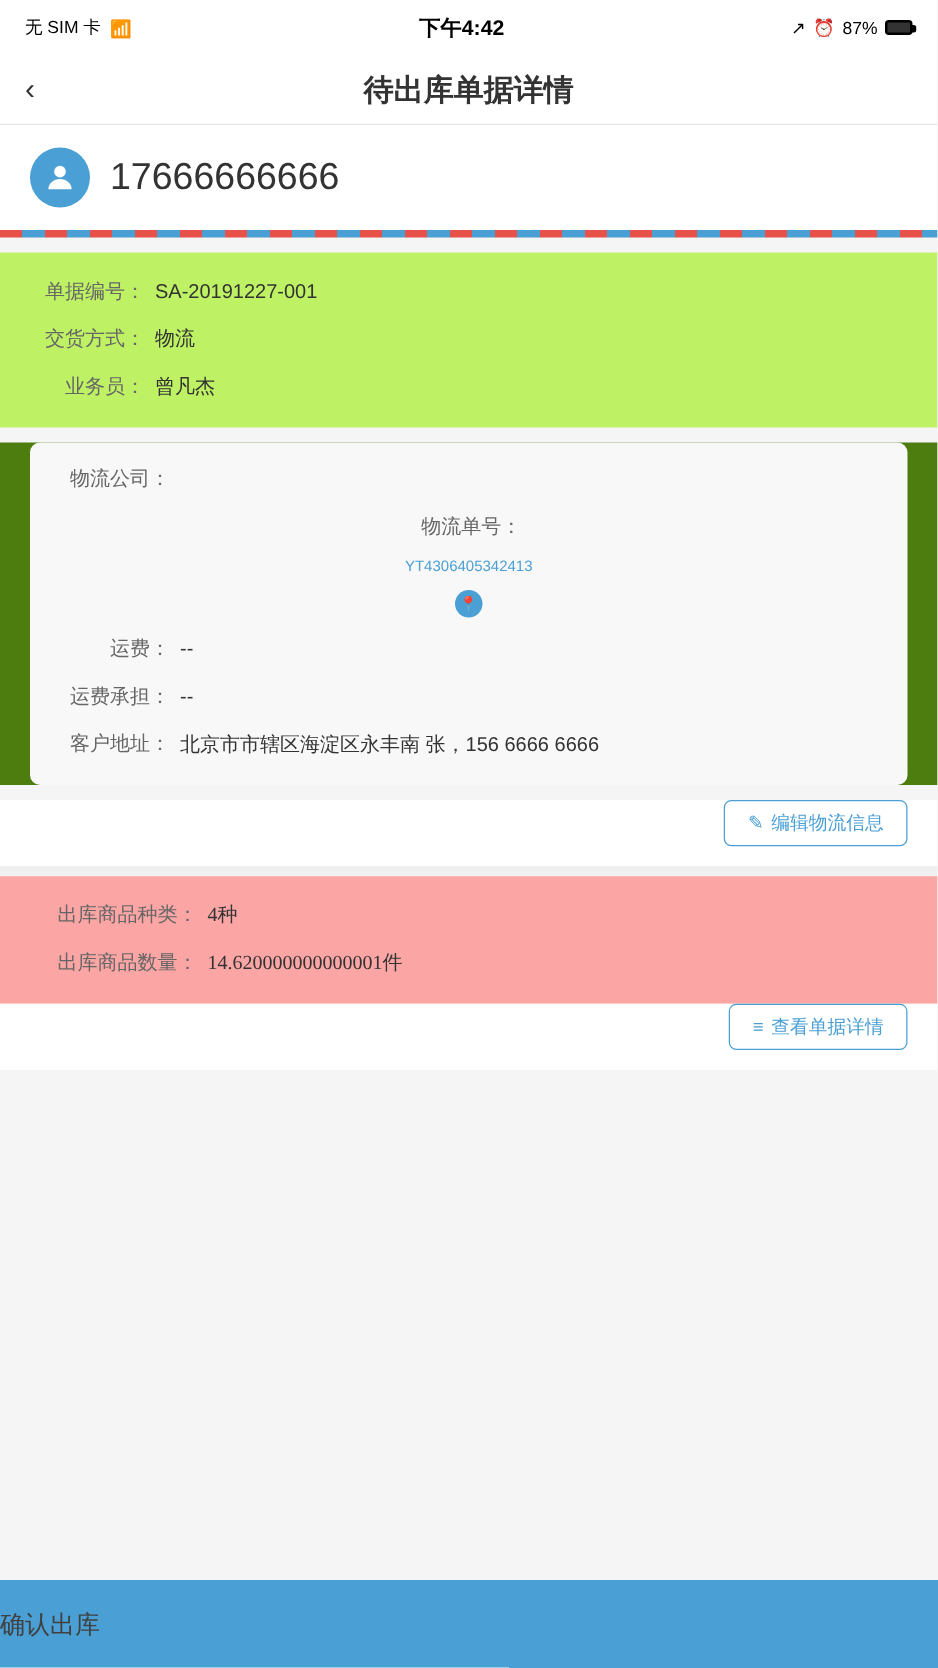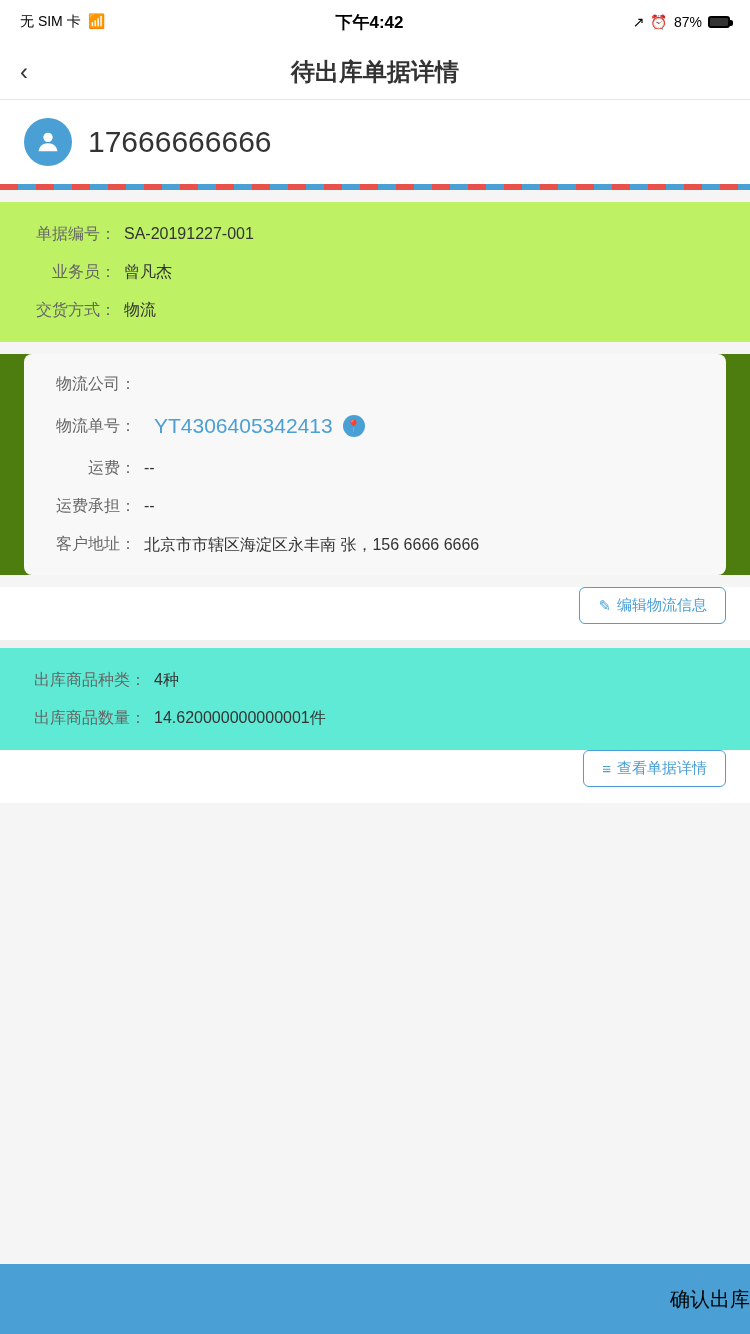--- a/index.html
+++ b/index.html
@@ -17,21 +17,21 @@
     .status-bar {
       height: 44px;
       background: #fff;
       display: flex;
       align-items: center;
       justify-content: space-between;
       padding: 0 20px;
       font-size: 15px;
       font-weight: 500;
     }
-    .status-left { font-size: 14px; color: #000; display: flex; align-items: flex-start; gap: 8px; }
+    .status-left { font-size: 14px; color: #000; display: flex; align-items: flex-end; gap: 8px; }
     .status-center { font-size: 17px; font-weight: 600; color: #000; }
     .status-right { display: flex; align-items: center; gap: 6px; font-size: 14px; }
 
     
     .nav-bar {
       height: 56px;
       background: #fff;
       display: flex;
       align-items: center;
       justify-content: center;
@@ -121,24 +121,25 @@
       background: #f8f8f8;
       border-radius: 8px;
       margin: 0 0 12px 0;
       padding: 18px 20px;
     }
 
     .tracking-row {
       display: flex;
       align-items: center;
       gap: 10px;
+      flex-direction: column;
     }
     .tracking-number {
       color: #4a9fd4;
-      font-size: 21px;
+      font-size: 12px;
     }
     .location-icon {
       width: 22px;
       height: 22px;
       background: #4a9fd4;
       border-radius: 50%;
       display: flex;
       align-items: center;
       justify-content: center;
       color: #fff;
@@ -175,23 +176,24 @@
     }
 
     
     .section-divider {
       height: 8px;
       background: #f0f0f0;
     }
 
     
     .summary-section {
-      background: #5eead4;
-      padding: 20px 24px;
+      background: #fca5a5;
+      padding: 20px 36px;
       margin-bottom: 0;
+      font-family: Liberation Serif, serif;
     }
 
     
     .view-detail-btn {
       display: flex;
       align-items: center;
       justify-content: flex-end;
       padding: 0 24px 16px;
       background: #fff;
     }
@@ -204,28 +206,28 @@
     }
 
     
     .confirm-btn {
       position: fixed;
       bottom: 0;
       left: 0;
       width: 750px;
       height: 70px;
       background: #4a9fd4;
-      color: #000000;
+      color: #404040;
       font-size: 20px;
       font-weight: 500;
       border: none;
       cursor: pointer;
       display: flex;
       align-items: center;
-      justify-content: flex-end;
+      justify-content: flex-start;
     }
 
     .page-content {
       padding-bottom: 70px;
     }
   </style>
 </head>
 <body>
 
 <div class="page-content">
@@ -262,26 +264,26 @@
   </div>
 
   <div class="dashed-divider"></div>
 
   <div class="section-card">
     <div class="info-row">
       <span class="info-label">单据编号：</span>
       <span class="info-value">SA-20191227-001</span>
     </div>
     <div class="info-row">
+      <span class="info-label">交货方式：</span>
+      <span class="info-value">物流</span>
+    </div>
+    <div class="info-row">
       <span class="info-label">业务员：</span>
       <span class="info-value">曾凡杰</span>
-    </div>
-    <div class="info-row">
-      <span class="info-label">交货方式：</span>
-      <span class="info-value">物流</span>
     </div>
   </div>
 
   <div style="background:#4d7c0f; padding: 0 24px 0;">
     <div class="logistics-card">
       <div class="info-row">
         <span class="info-label">物流公司：</span>
       </div>
       <div class="info-row tracking-row">
         <span class="info-label">物流单号：</span>

